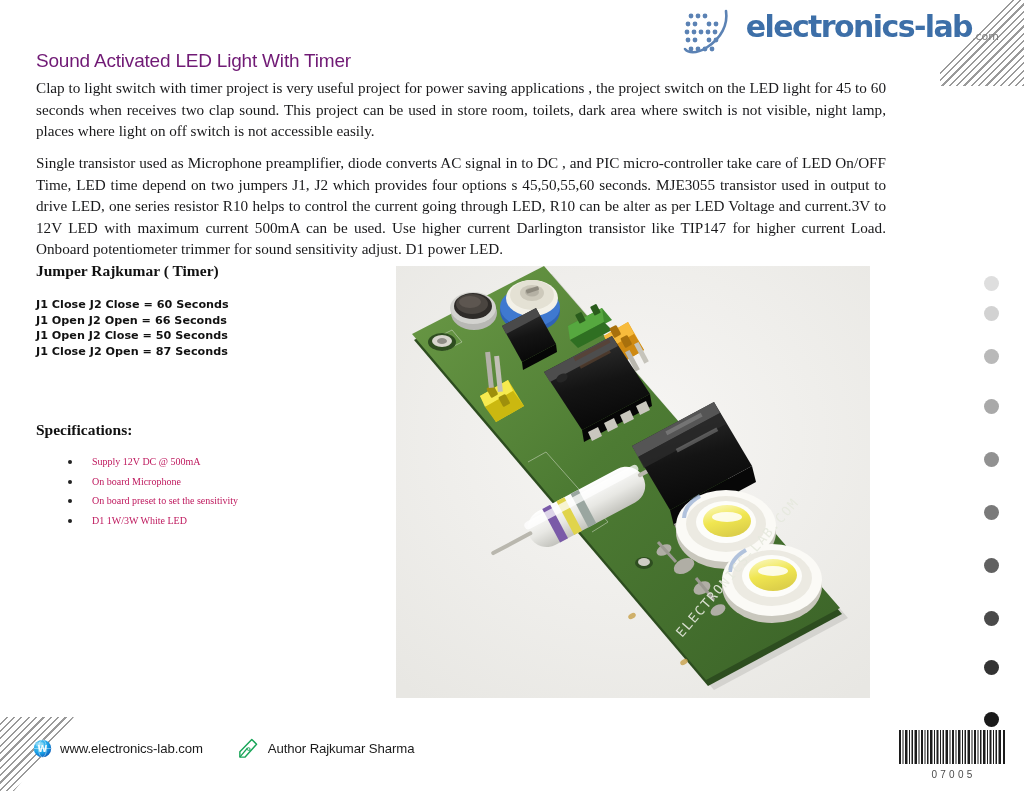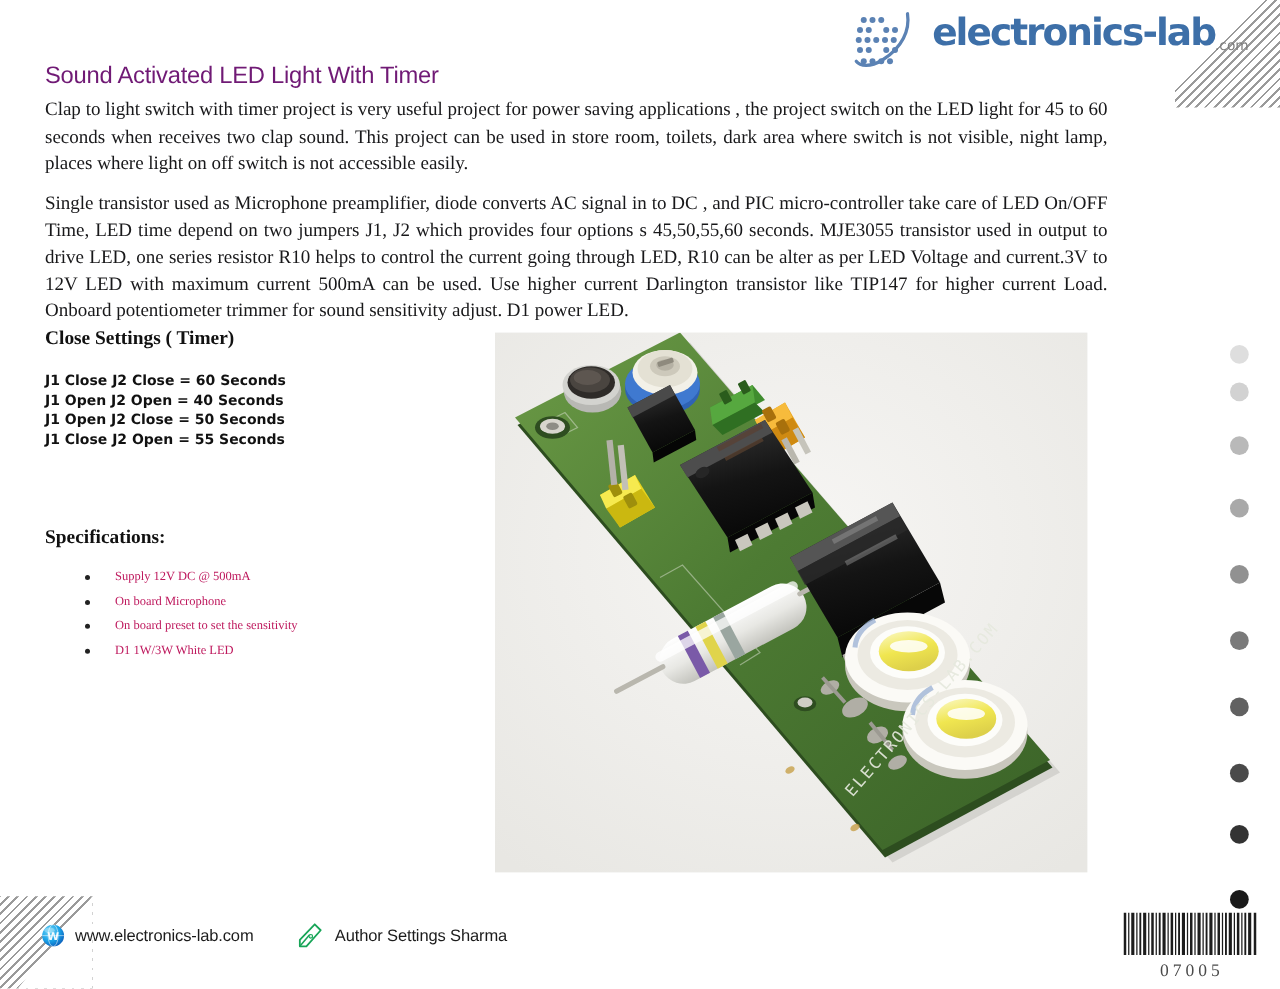--- a/index.html
+++ b/index.html
@@ -238,22 +238,22 @@
   
   .barcode-wrap {
     position: absolute;
     left: 898px;
     top: 730px;
     width: 108px;
     text-align: center;
   }
   .barcode-bars { height: 34px; width: 108px; }
   .barcode-num {
-    font-family: Liberation Serif, serif;
-    font-size: 14px;
+    font-family: Liberation Sans, sans-serif;
+    font-size: 10px;
     letter-spacing: 3.2px;
     color: #4a4a4a;
     margin-top: 1px;
     text-indent: 3px;
   }
 </style>
 </head>
 <body>
 
 <div id="page">
@@ -295,26 +295,26 @@
         <div class="logo-word">electronics-lab</div>
         <div class="logo-dotcom">.com</div>
       </div>
     </div>
 
     <div class="title">Sound Activated LED Light With Timer</div>
 
     <div class="para" id="para1">Clap to light switch with timer project is very useful project for power saving applications , the project switch on the LED light for 45 to 60 seconds when receives two clap sound. This project can be used in store room, toilets, dark area where switch is not visible, night lamp, places where light on off switch is not accessible easily.</div>
     <div class="para" id="para2"> Single transistor used as Microphone preamplifier, diode converts AC signal in to DC , and PIC micro-controller take care of LED On/OFF Time, LED  time  depend on two jumpers J1, J2 which provides four options s 45,50,55,60 seconds. MJE3055 transistor used in output to drive LED, one series resistor R10 helps to control the current going through LED, R10 can be alter as per LED Voltage and current.3V to 12V LED with maximum current 500mA can be used. Use higher current Darlington transistor like TIP147 for higher current Load. Onboard potentiometer trimmer for sound sensitivity adjust. D1  power LED.</div>
 
-    <div class="section-head" id="jumper-head">Close Settings ( Timer)</div>
+    <div class="section-head" id="jumper-head">Jumper Rajkumar ( Timer)</div>
     <ul class="jumper-list">
       <li>J1 Close J2 Close = 60 Seconds</li>
-      <li>J1 Open J2 Open = 40 Seconds</li>
+      <li>J1 Open J2 Open = 66 Seconds</li>
       <li>J1 Open J2 Close = 50 Seconds</li>
-      <li>J1 Close J2 Open = 55 Seconds</li>
+      <li>J1 Close J2 Open = 87 Seconds</li>
     </ul>
 
     <div class="section-head" id="spec-head">Specifications:</div>
     <ul class="spec-list">
       <li><span class="bullet"></span><span>Supply 12V DC @ 500mA</span></li>
       <li><span class="bullet"></span><span>On board Microphone</span></li>
       <li><span class="bullet"></span><span>On board preset to set the sensitivity</span></li>
       <li><span class="bullet"></span><span>D1 1W/3W White LED</span></li>
     </ul>
 
@@ -542,21 +542,21 @@
         <ellipse cx="7" cy="5.5" rx="4.4" ry="2.4" fill="#ffffff" opacity="0.3"></ellipse>
       </svg>
       <span class="url-text">www.electronics-lab.com</span>
 
       <svg class="pen-icon" viewBox="0 0 22 22">
         <path d="M15.5 1.5 L20.5 6.5 L8.5 20 L3 20 L3 14.5 Z" fill="#ffffff" stroke="#18a558" stroke-width="1.5" stroke-linejoin="round"></path>
         <path d="M3 20 L11 10.5" stroke="#18a558" stroke-width="1.3" fill="none"></path>
         <path d="M11 10.5 L13.5 12.8" stroke="#18a558" stroke-width="1.3" fill="none"></path>
         <circle cx="12.2" cy="11.6" r="1.5" fill="#d8efe0" stroke="#18a558" stroke-width="0.9"></circle>
       </svg>
-      <span class="author-text">Author Settings Sharma</span>
+      <span class="author-text">Author Rajkumar Sharma</span>
     </div>
 
     <div class="barcode-wrap">
       <svg class="barcode-bars" viewBox="0 0 108 34" preserveAspectRatio="none">
         <rect x="0" y="0" width="108" height="34" fill="#ffffff"></rect>
         <g fill="#1c1c1c">
           <rect x="1" y="0" width="2" height="34"></rect>
           <rect x="4.5" y="0" width="1" height="34"></rect>
           <rect x="7" y="0" width="2.5" height="34"></rect>
           <rect x="11" y="0" width="1" height="34"></rect>

